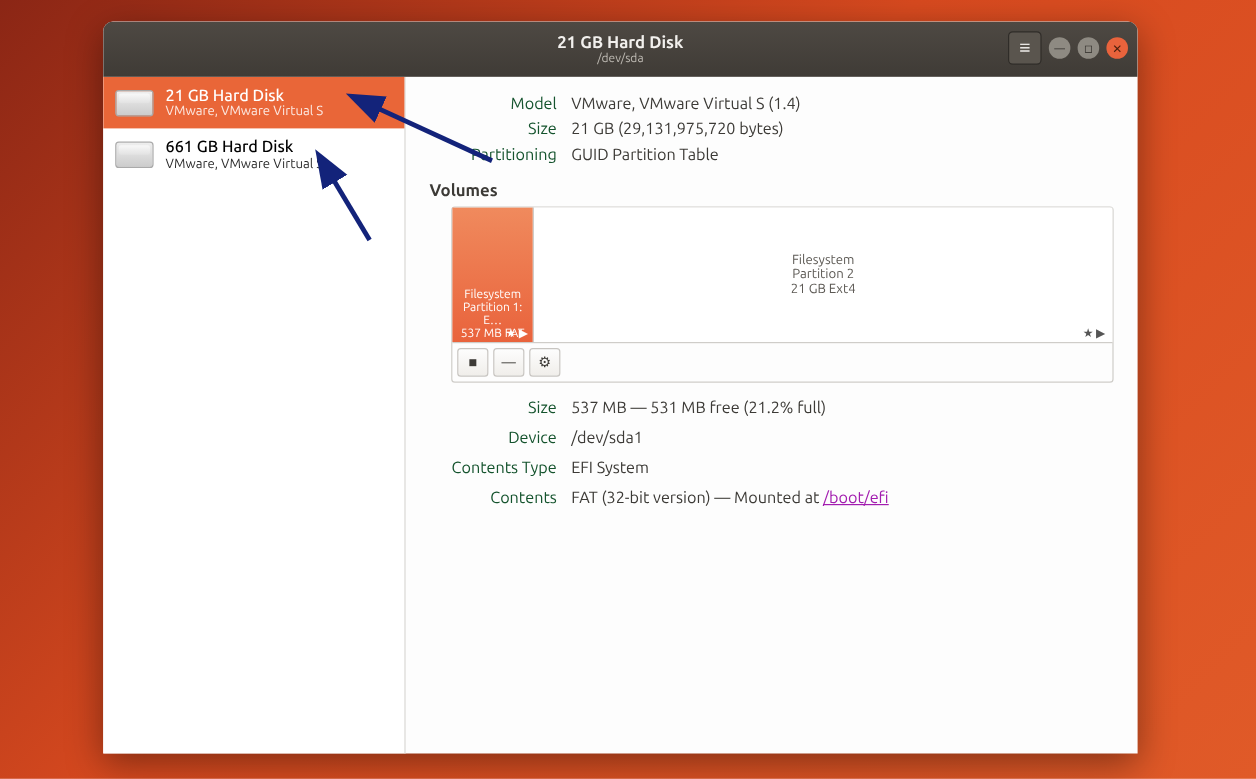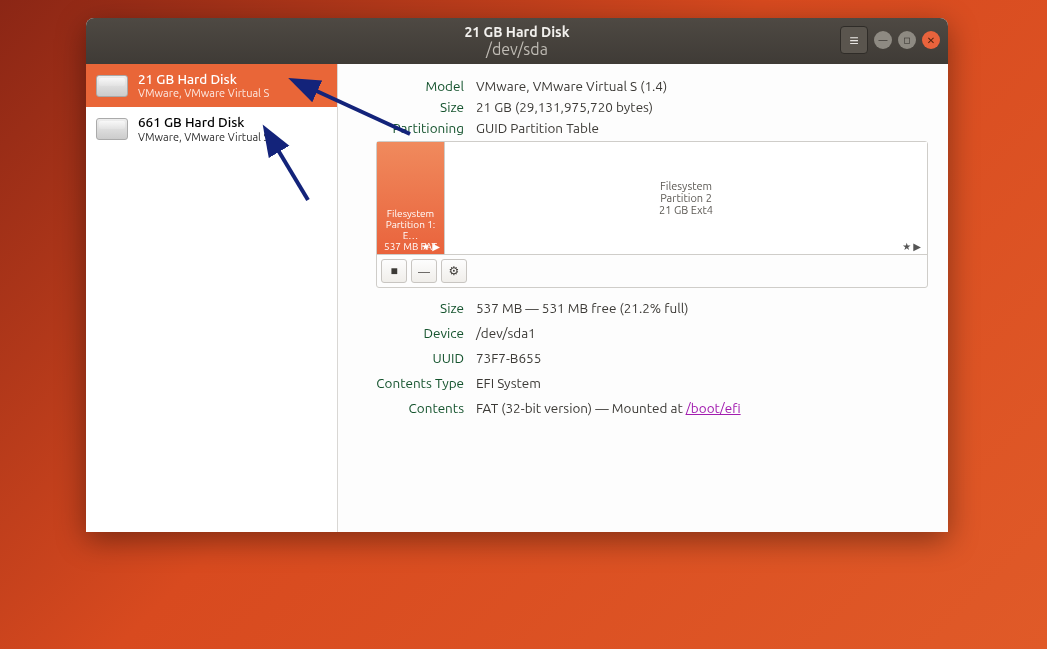--- a/index.html
+++ b/index.html
@@ -1,21 +1,21 @@
 <!DOCTYPE html>
 <html><head>
 <meta charset="utf-8">
 <style>
 * { margin: 0; padding: 0; box-sizing: border-box; font-family: Ubuntu, "Segoe UI", sans-serif; }
 body { background: linear-gradient(135deg, #8b2615 0%, #d84a1f 45%, #e05a28 100%); width: 1047px; height: 649px; position: relative; overflow: hidden; }
-.window { position: absolute; left: 86px; top: 18px; width: 862px; height: 514px; background: #fdfdfd; border-radius: 8px 8px 0 0; box-shadow: 0 8px 30px rgba(0,0,0,0.4); overflow: hidden; }
+.window { position: absolute; left: 86px; top: 18px; width: 862px; height: 610px; background: #fdfdfd; border-radius: 8px 8px 0 0; box-shadow: 0 8px 30px rgba(0,0,0,0.4); overflow: hidden; }
 .titlebar { height: 46px; background: linear-gradient(#4e4943, #3f3b36); color: #e8e6e3; display: flex; align-items: center; justify-content: center; position: relative; }
 .title-center { text-align: center; line-height: 1.15; }
 .title-main { font-size: 14px; font-weight: 600; color: #f2f0ed; }
-.title-sub { font-size: 16px; color: #bfbbb4; text-align: center; }
+.title-sub { font-size: 10px; color: #bfbbb4; text-align: center; }
 .titlebar-controls { position: absolute; right: 8px; top: 8px; display: flex; gap: 6px; align-items: center; }
 .hamburger-btn { width: 28px; height: 28px; border-radius: 4px; background: #5a554e; display: flex; align-items: center; justify-content: center; border: 1px solid #2f2c28; }
 .win-btn { width: 18px; height: 18px; border-radius: 50%; display: flex; align-items: center; justify-content: center; font-size: 9px; color: #2b2824; }
 .min-btn { background: #8e8a82; }
 .max-btn { background: #8e8a82; }
 .close-btn { background: #e9633c; color: #4a1e0c; font-size: 10px; }
 .body-area { display: flex; height: calc(100% - 46px); }
 .sidebar { width: 252px; background: #ffffff; border-right: 1px solid #d9d7d4; }
 .disk-item { display: flex; gap: 10px; padding: 7px 10px; align-items: center; cursor: pointer; }
 .disk-item.selected { background: #e96638; color: #fff; }
@@ -92,20 +92,21 @@
       </div>
       <div class="info-row">
         <div class="info-label">Size</div>
         <div class="info-val">21 GB (29,131,975,720 bytes)</div>
       </div>
       <div class="info-row">
         <div class="info-label">Partitioning</div>
         <div class="info-val">GUID Partition Table</div>
       </div>
 
+      <div class="volumes-title">Volumes</div>
 
       <div class="volumes-box">
         <div class="vol-strip">
           <div class="vol1">
             <div>Filesystem</div>
             <div>Partition 1: E…</div>
             <div style="">537 MB FAT</div>
             <div class="vol1-star">
               <span>★</span>
               <span>▶</span>
@@ -137,24 +138,20 @@
       <div class="details">
         <div class="info-row">
           <div class="info-label">Size</div>
           <div class="info-val">537 MB — 531 MB free (21.2% full)</div>
         </div>
         <div class="info-row">
           <div class="info-label">Device</div>
           <div class="info-val">/dev/sda1</div>
         </div>
         <div class="info-row">
-          <div class="info-label">UUID</div>
-          <div class="info-val">73F7-B655</div>
-        </div>
-        <div class="info-row">
           <div class="info-label">Contents Type</div>
           <div class="info-val">EFI System</div>
         </div>
         <div class="info-row">
           <div class="info-label">Contents</div>
           <div class="info-val">
             <span>FAT (32-bit version) — Mounted at </span><span class="link">/boot/efi</span>
           </div>
         </div>
       </div>

